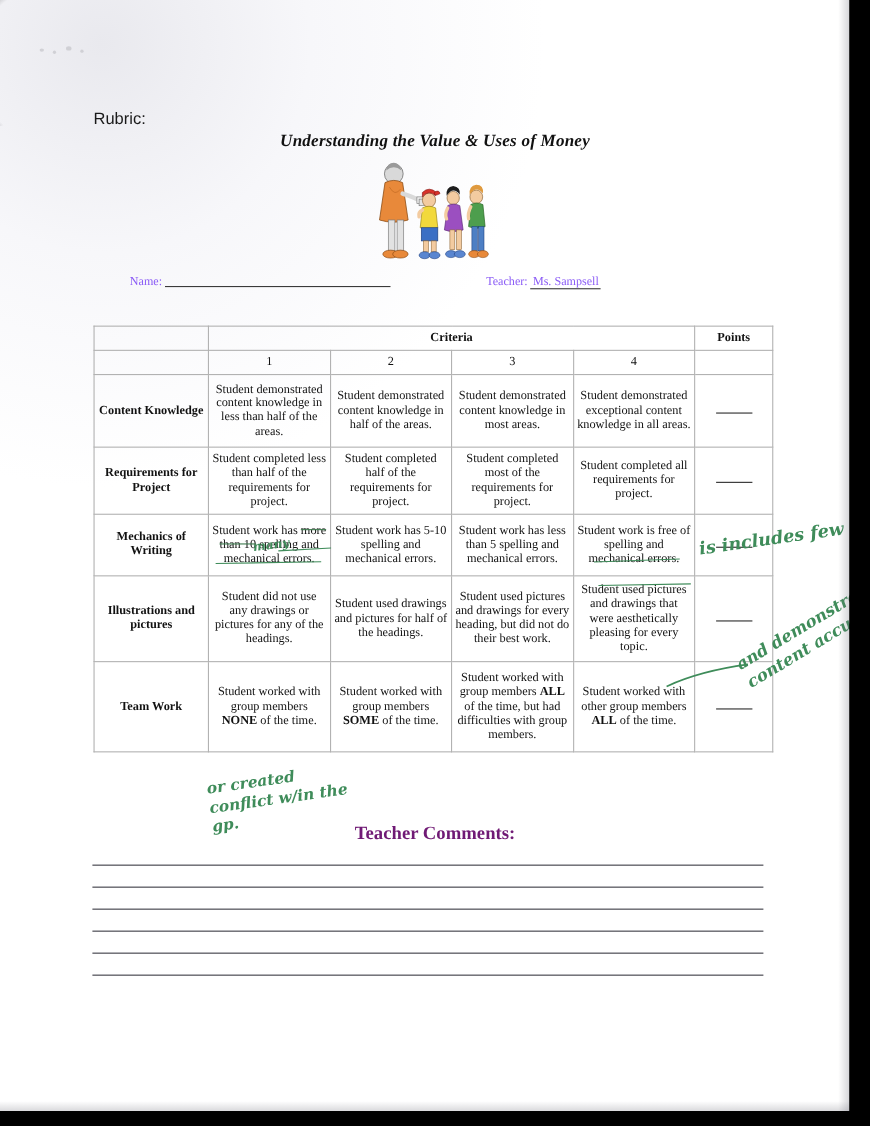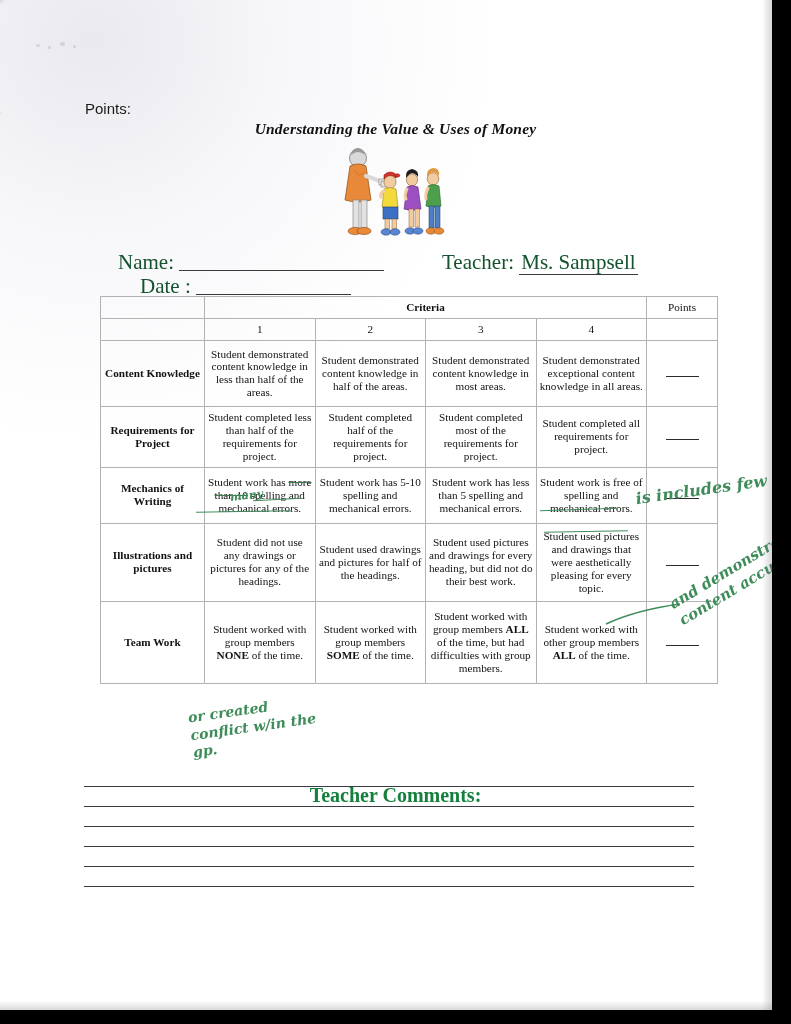--- a/index.html
+++ b/index.html
@@ -36,46 +36,46 @@
   .speck{position:absolute;background:#b9b9c0;border-radius:50%;opacity:.55;}
 
   
   .rubric-label{position:absolute;left:85px;top:100px;font-size:15px;color:#1a1a1a;
     font-family:"Liberation Sans",sans-serif;}
   .doc-title{position:absolute;left:0;right:0;top:120px;text-align:center;
     font-size:15.5px;font-weight:bold;font-style:italic;color:#111;letter-spacing:.2px;}
 
   .clipart{position:absolute;left:333px;top:146px;width:118px;height:98px;}
 
-  .field{position:absolute;font-size:21px;color:#14532d;white-space:nowrap;}
+  .field{position:absolute;font-size:11px;color:#8b5cf6;white-space:nowrap;}
   .blank{display:inline-block;border-bottom:1.3px solid #3a3a3a;vertical-align:-2px;}
   .filled{border-bottom:1.3px solid #3a3a3a;padding:0 2px;}
 
   table.rubric{
-    position:absolute;left:100px;top:296px;width:618px;
+    position:absolute;left:85px;top:296px;width:618px;
     border-collapse:collapse;table-layout:fixed;
   }
   table.rubric td,table.rubric th{
     border:1px solid #b2b2b2;
     padding:4px 3px;
     text-align:center;vertical-align:middle;
     font-size:11.2px;line-height:1.16;color:#121212;
   }
   .c-name{width:97px;font-weight:bold;font-size:11.4px;}
   .c-lvl{width:125px;}
   .c-pts{width:64px;}
   .hdr-criteria{font-weight:bold;font-size:15px;padding:5px 0;}
-  .hdr-points{font-weight:normal;font-size:14px;}
+  .hdr-points{font-weight:bold;font-size:14px;}
   .hdr-num{font-size:13.5px;padding:3px 0;}
   .ptdash{display:inline-block;width:33px;border-bottom:1.6px solid #2b2b2b;height:7px;}
   .total-lbl{font-weight:bold;font-size:16px;letter-spacing:.3px;}
   .strike{text-decoration:line-through;text-decoration-color:#3d7a4e;}
 
-  .comments-title{position:absolute;left:0;right:0;top:784px;text-align:center;
-    font-size:20px;font-weight:bold;color:#15803d;}
+  .comments-title{position:absolute;left:0;right:0;top:748px;text-align:center;
+    font-size:17px;font-weight:bold;color:#701a75;}
   .cline{position:absolute;left:84px;width:610px;border-bottom:1.15px solid #3b3b44;}
   .footer{position:absolute;left:0;right:0;top:901px;text-align:center;
     font-size:11.4px;font-weight:bold;color:#1a1a1a;}
 
   
   .hand{position:absolute;color:#3f8c5a;font-family:"DejaVu Serif",serif;
     font-style:italic;font-weight:bold;white-space:nowrap;pointer-events:none;}
   .hw-many{left:230px;top:489px;font-size:11px;transform:rotate(-7deg);}
   .hw-includes{left:635px;top:480px;font-size:16px;transform:rotate(-8deg);}
   .hw-margin{left:665px;top:556px;font-size:15px;transform:rotate(-31deg);
@@ -88,21 +88,21 @@
 <body>
 
 <div class="scan">
   <div class="paper"></div>
 
   <div class="speck" style="left:36px;top:44px;width:4px;height:3px;"></div>
   <div class="speck" style="left:48px;top:46px;width:3px;height:3px;"></div>
   <div class="speck" style="left:60px;top:42px;width:5px;height:4px;"></div>
   <div class="speck" style="left:73px;top:45px;width:3px;height:3px;"></div>
 
-  <div class="rubric-label">Points:</div>
+  <div class="rubric-label">Rubric:</div>
 
   <div class="doc-title">Understanding the Value &amp; Uses of Money</div>
 
   <svg class="clipart" viewBox="0 0 118 98">
 
     <ellipse cx="25" cy="12" rx="8.5" ry="9" fill="#d9d9d9" stroke="#6b6b6b" stroke-width=".7"></ellipse>
     <path d="M18 9 q7 -6 14 0 q-2 -7 -7 -7 q-6 0 -7 7z" fill="#9a9a9a"></path>
     <path d="M17 20 q8 -4 16 0 l5 34 q-13 4 -26 0z" fill="#e8893a" stroke="#8a4a12" stroke-width=".7"></path>
     <path d="M21 24 q5 9 10 2" fill="none" stroke="#c06a22" stroke-width=".6"></path>
     <path d="M33 30 q10 3 17 7" stroke="#d9d9d9" stroke-width="4" fill="none" stroke-linecap="round"></path>
@@ -141,24 +141,20 @@
     <rect x="102" y="60" width="5" height="22" fill="#4d7fc4" stroke="#1e3f7d" stroke-width=".5"></rect>
     <ellipse cx="98" cy="85" rx="5" ry="3.2" fill="#e8893a" stroke="#8a4a12" stroke-width=".5"></ellipse>
     <ellipse cx="106" cy="85" rx="5" ry="3.2" fill="#e8893a" stroke="#8a4a12" stroke-width=".5"></ellipse>
   </svg>
 
   <div class="field" style="left:118px;top:250px;">
     <span>Name:</span>
     <span class="blank" style="width:205px;"></span>
   </div>
 
-  <div class="field" style="left:140px;top:274px;">
-    <span>Date :</span>
-    <span class="blank" style="width:155px;"></span>
-  </div>
 
   <div class="field" style="left:442px;top:250px;">
     <span>Teacher:</span>
     <span class="filled">Ms. Sampsell</span>
   </div>
 
 
   <table class="rubric">
     <tbody>
         <tr>

